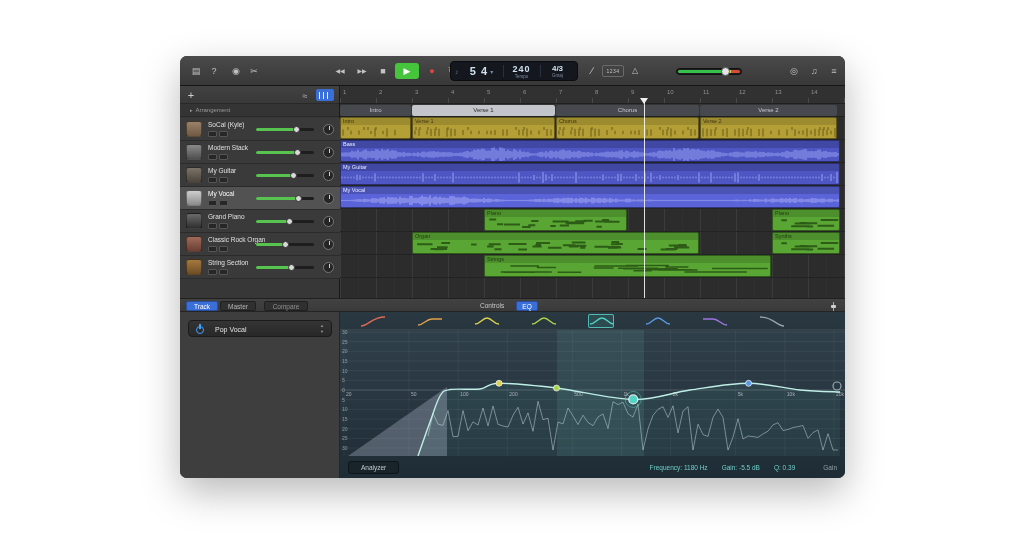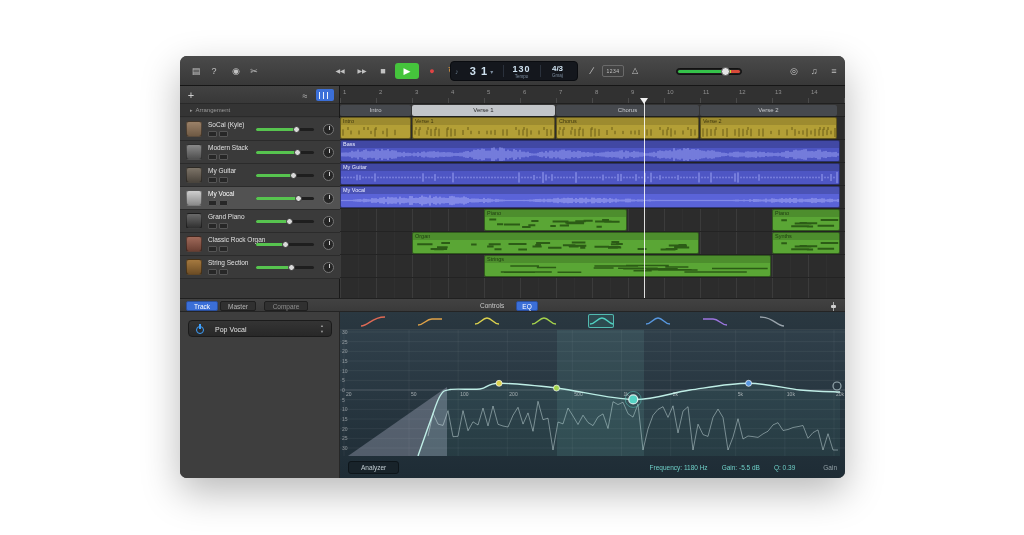--- a/index.html
+++ b/index.html
@@ -108,26 +108,26 @@
     <button class="tb-btn" style="left:150px;width:20px;font-size:6px"><span class="g">◀◀</span></button>
     <button class="tb-btn" style="left:172px;width:20px;font-size:6px"><span class="g">▶▶</span></button>
     <button class="tb-btn" style="left:194px;width:18px"><span class="g">■</span></button>
     <button class="tb-btn play-btn" style="left:215px"><span class="g">▶</span></button>
     <button class="tb-btn" style="left:243px;width:18px;color:#e04444"><span class="g">●</span></button>
     <button class="tb-btn" style="left:263px;width:18px;color:#d6933a;font-size:10px">↻</button>
 
     <div class="lcd">
       <span class="lcd-note">♪</span>
       <div class="lcd-sec" style="width:42px;flex-direction:row">
-        <span class="lcd-big">3 1</span>
+        <span class="lcd-big">5 4</span>
         <span class="lcd-caret">▾</span>
       </div>
       <div class="lcd-div"></div>
       <div class="lcd-sec" style="width:36px">
-        <span class="lcd-big" style="font-size:9px">130</span>
+        <span class="lcd-big" style="font-size:9px">240</span>
         <span class="lcd-small">Tempo</span>
       </div>
       <div class="lcd-div"></div>
       <div class="lcd-sec" style="width:34px">
         <span class="lcd-mid">4/3</span>
         <span class="lcd-small">Gmaj</span>
       </div>
     </div>
 
     <button class="tb-btn" style="left:406px;width:12px;font-size:10px"><span class="g">∕</span></button>

